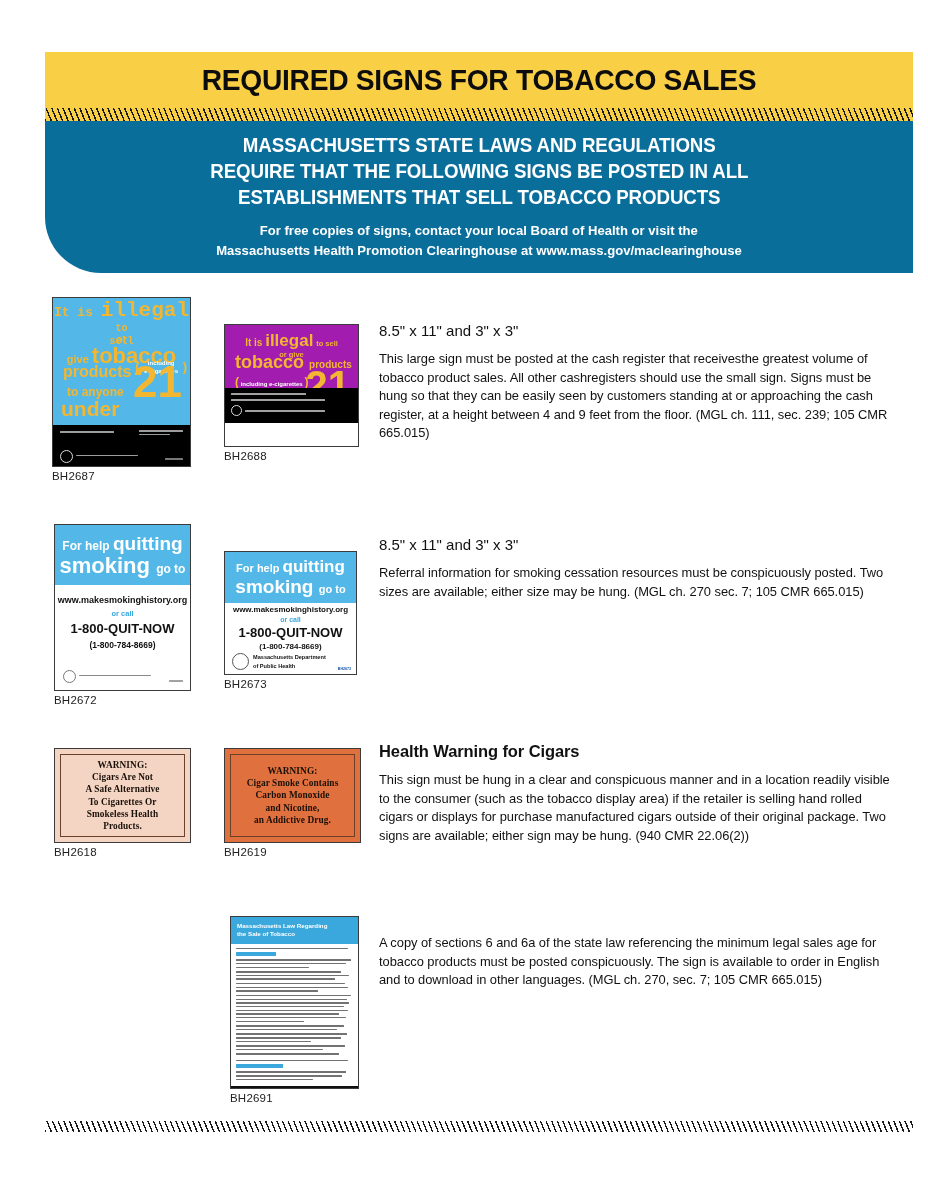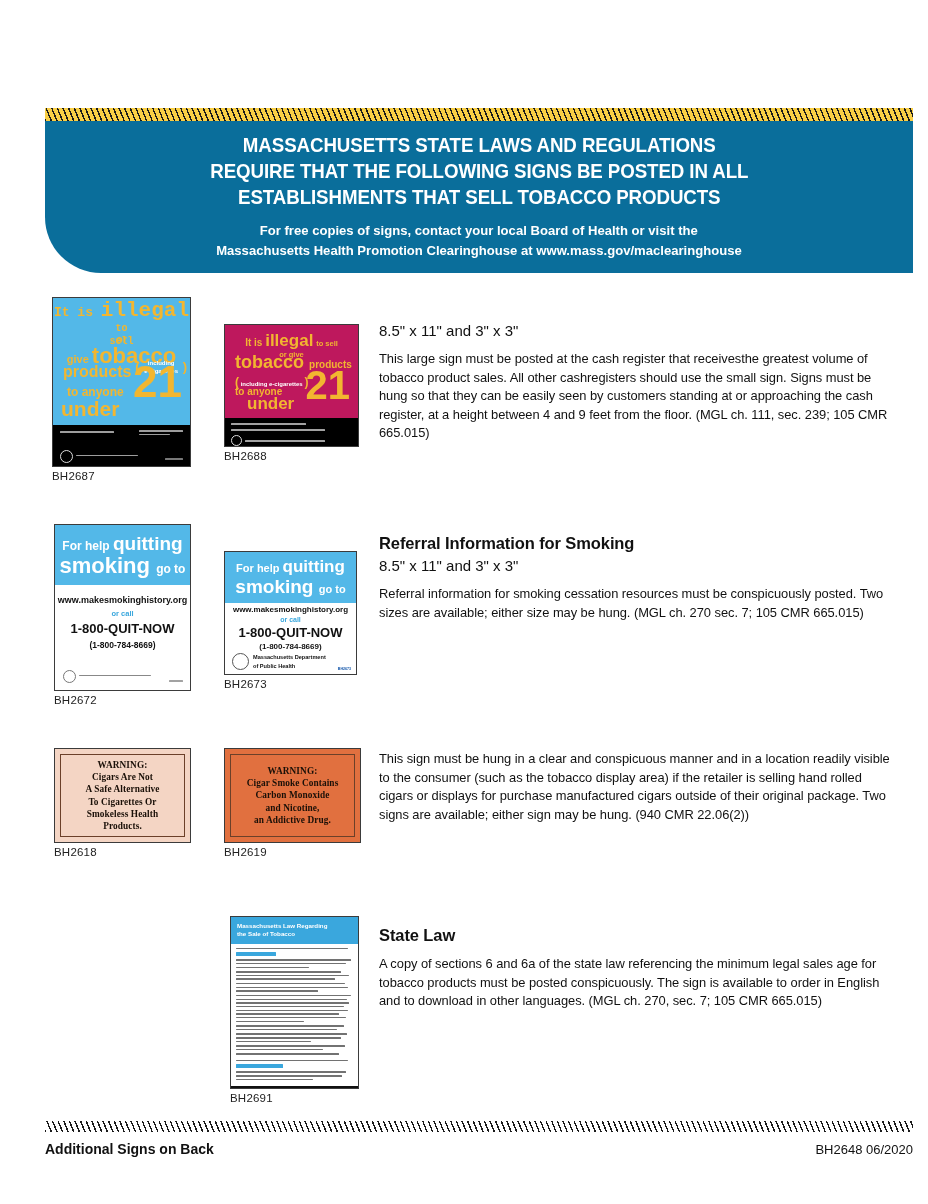--- a/index.html
+++ b/index.html
@@ -58,21 +58,21 @@
 
   
   .age-large{width:139px;height:170px;}
   .age-blue{background:#53b8e8;width:100%;height:127px;position:relative;}
   .age-black{background:#000;width:100%;height:43px;position:relative;}
   .age-l-txt{position:absolute;left:0;right:0;top:10px;text-align:center;color:#f2b630;
     font-weight:bold;font-family:"Liberation Sans",sans-serif;line-height:1;}
 
   
   .age-small{width:135px;height:123px;}
-  .ages-blue{background:#be185d;width:100%;height:93px;position:relative;}
+  .ages-blue{background:#a21caf;width:100%;height:63px;position:relative;}
   .ages-black{background:#000;width:100%;height:35px;position:relative;}
 
   
   .quit-large{width:137px;height:167px;}
   .quit-blue{background:#53b8e8;width:100%;height:60px;position:relative;}
   .quit-white{background:#fff;width:100%;height:106px;position:relative;}
   .quit-small{width:133px;height:124px;}
   .quits-blue{background:#53b8e8;width:100%;height:51px;position:relative;}
   .quits-white{background:#fff;width:100%;height:72px;position:relative;}
   .qtxt{position:absolute;left:0;right:0;text-align:center;}
@@ -115,20 +115,23 @@
   .foot{position:absolute;top:1141px;left:45px;width:868px;
     display:flex;justify-content:space-between;align-items:baseline;}
   .foot-left{font-size:14px;font-weight:bold;color:#111;}
   .foot-right{font-size:13px;color:#111;}
 </style>
 </head>
 <body>
 
 <div class="page">
 
+  <div class="banner">
+    <div class="banner-title">REQUIRED SIGNS FOR TOBACCO SALES</div>
+  </div>
   <div class="hatch top"></div>
 
   <div class="blue">
     <div class="blue-line">MASSACHUSETTS STATE LAWS AND REGULATIONS</div>
     <div class="blue-line">REQUIRE THAT THE FOLLOWING SIGNS BE POSTED IN ALL</div>
     <div class="blue-line">ESTABLISHMENTS THAT SELL TOBACCO PRODUCTS</div>
     <div class="blue-sub">For free copies of signs, contact your local Board of Health or visit the</div>
     <div class="blue-sub" style="margin-top:1px">Massachusetts Health Promotion Clearinghouse at www.mass.gov/maclearinghouse</div>
   </div>
 
@@ -280,21 +283,20 @@
             <span>Massachusetts Department</span><br><span>of Public Health</span>
           </div>
         </div>
         <div style="position:absolute;right:5px;bottom:4px;font-size:3.6px;font-weight:bold;color:#1155aa;">BH2673</div>
       </div>
     </div>
     <div class="thumb-code">BH2673</div>
   </div>
 
   <div class="txtcol" style="top:533px;">
-    <h2 class="h-title">Referral Information for Smoking</h2>
     <div class="h-sub">8.5" x 11" and 3" x 3"</div>
     <p class="body-p">Referral information for smoking cessation resources must be conspicuously posted.  Two sizes are available; either size may be hung. (MGL ch. 270 sec. 7; 105 CMR 665.015)</p>
   </div>
 
   <div class="thumb-wrap" style="left:54px;top:748px;">
     <div class="shot cig cig-a">
       <div class="cig-inner">
         <div class="cig-txt">
           <span>WARNING:</span><br>
           <span>Cigars Are Not</span><br>
@@ -317,20 +319,21 @@
           <span>Carbon Monoxide</span><br>
           <span>and Nicotine,</span><br>
           <span>an Addictive Drug.</span>
         </div>
       </div>
     </div>
     <div class="thumb-code">BH2619</div>
   </div>
 
   <div class="txtcol" style="top:741px;">
+    <h2 class="h-title">Health Warning for Cigars</h2>
     <p class="body-p">This sign must be hung in a clear and conspicuous manner and in a location readily visible to the consumer (such as the tobacco display area) if the retailer is selling hand rolled cigars or displays for purchase manufactured cigars outside of their original package. Two signs are available; either sign may be hung. (940 CMR 22.06(2))</p>
   </div>
 
   <div class="thumb-wrap" style="left:230px;top:916px;">
     <div class="shot law">
       <div class="law-head">
         <span>Massachusetts Law Regarding</span><br><span>the Sale of Tobacco</span>
       </div>
       <div class="law-body">
         <div class="ln" style="width:96%"></div>
@@ -368,23 +371,18 @@
       </div>
       <div class="law-dark">
         
         
       </div>
     </div>
     <div class="thumb-code">BH2691</div>
   </div>
 
   <div class="txtcol" style="top:925px;">
-    <h2 class="h-title">State Law</h2>
     <p class="body-p">A copy of sections 6 and 6a of the state law referencing the minimum legal sales age for tobacco products must be posted conspicuously. The sign is available to order in English and to download in other languages. (MGL ch. 270, sec. 7; 105 CMR 665.015)</p>
   </div>
 
   <div class="hatch footer"></div>
-  <div class="foot">
-    <div class="foot-left">Additional Signs on Back</div>
-    <div class="foot-right">BH2648 06/2020</div>
-  </div>
 
 </div>
 
 </body></html>

